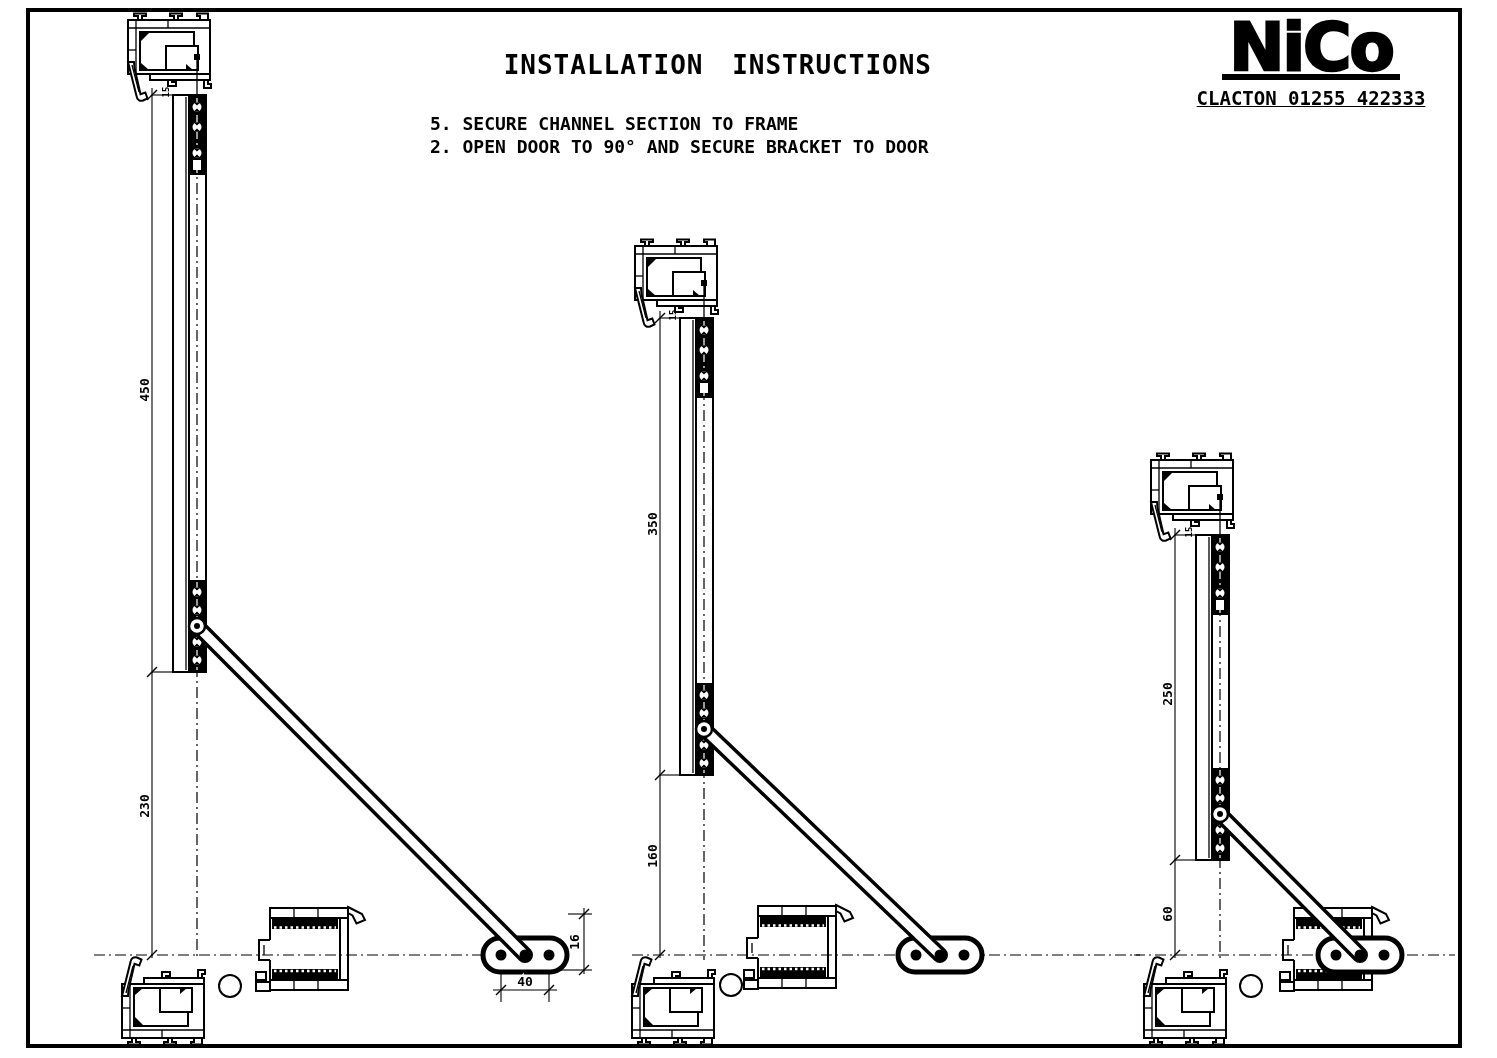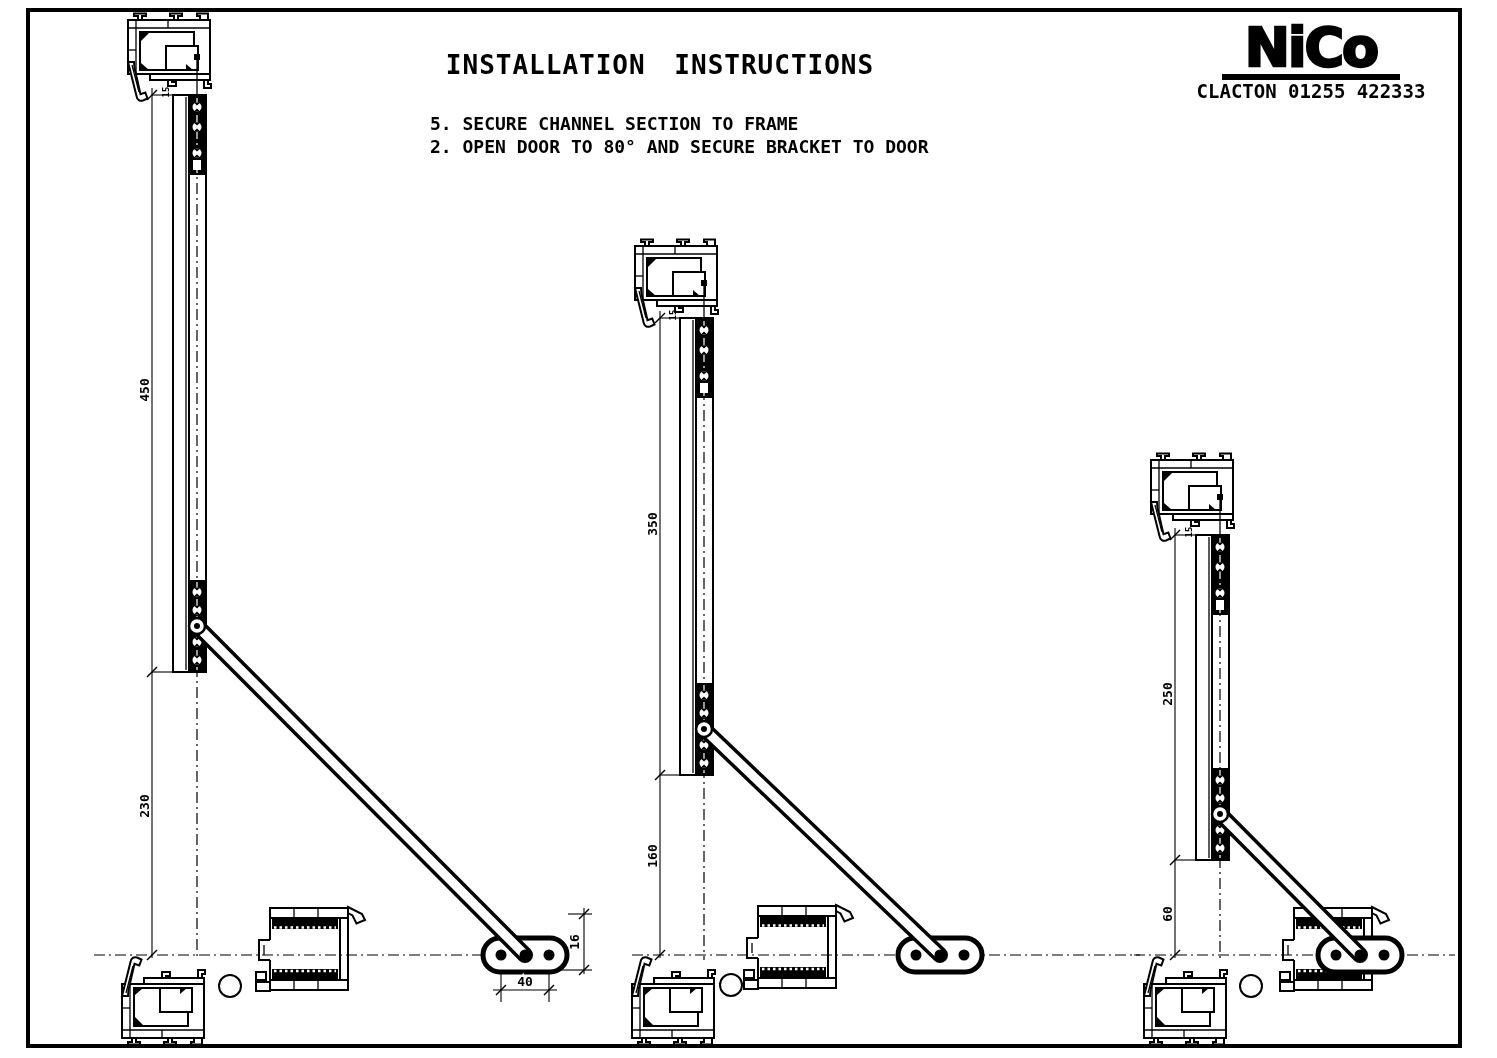--- a/index.html
+++ b/index.html
@@ -18,33 +18,33 @@
   .fw  { fill:#fff; }
   .cl  { stroke:#000; stroke-width:1.2; fill:none; stroke-dasharray:11 4 2 4; }
   .clw { stroke:#fff; stroke-width:1.2; fill:none; stroke-dasharray:7 4 2 4; }
   .dl  { stroke:#000; stroke-width:1.1; fill:none; }
   text.dim  { font:bold 13px "DejaVu Sans Mono", monospace; fill:#000; }
   text.dims { font:bold 9px  "DejaVu Sans Mono", monospace; fill:#000; }
   .dimbg { paint-order:stroke; stroke:#fff; stroke-width:4; }
 
   
   .title {
-    position:absolute; left:400px; top:50px; width:520px; text-align:center;
+    position:absolute; left:412px; top:50px; width:520px; text-align:right;
     font:bold 26px "DejaVu Sans Mono", monospace; letter-spacing:1px; word-spacing:12px;
   }
   .instr-block { position:absolute; left:430px; top:112px; }
   .instr { font:bold 18px "DejaVu Sans Mono", monospace; line-height:23px; white-space:pre; }
 
   .logo-box { position:absolute; left:1185px; top:22px; width:252px; text-align:center; }
   .logo-name {
-    font-family:"DejaVu Sans", sans-serif; font-weight:bold; font-size:54px; line-height:52px;
+    font-family:"DejaVu Sans", sans-serif; font-weight:bold; font-size:66px; line-height:52px;
     letter-spacing:-2px; -webkit-text-stroke:2.5px #000;
   }
   .logo-underline { height:6px; background:#000; width:178px; margin:0 auto; }
-  .logo-contact { font:bold 19px "DejaVu Sans Mono", monospace; }
+  .logo-contact { margin-top:7px; font:bold 19px "DejaVu Sans Mono", monospace;text-decoration:underline; }
 </style>
 </head>
 <body>
 
 <div id="page">
 
   <svg width="1497" height="1058" viewBox="0 0 1497 1058">
     <defs>
 
       <g id="tick">
@@ -273,21 +273,21 @@
         <circle cx="1220" cy="814" r="8" fill="#fff" stroke="#000" stroke-width="2.5"></circle>
         <circle cx="1220" cy="814" r="3" class="fb"></circle>
       </g>
     </g>
   </svg>
 
   <div class="title">INSTALLATION INSTRUCTIONS</div>
 
   <div class="instr-block">
     <div class="instr">5. SECURE CHANNEL SECTION TO FRAME</div>
-    <div class="instr">2. OPEN DOOR TO 80° AND SECURE BRACKET TO DOOR</div>
+    <div class="instr">2. OPEN DOOR TO 90° AND SECURE BRACKET TO DOOR</div>
   </div>
 
   <div class="logo-box">
     <div class="logo-name">NiCo</div>
     <div class="logo-underline"></div>
     <div class="logo-contact">CLACTON 01255 422333</div>
   </div>
 
 </div>
 

